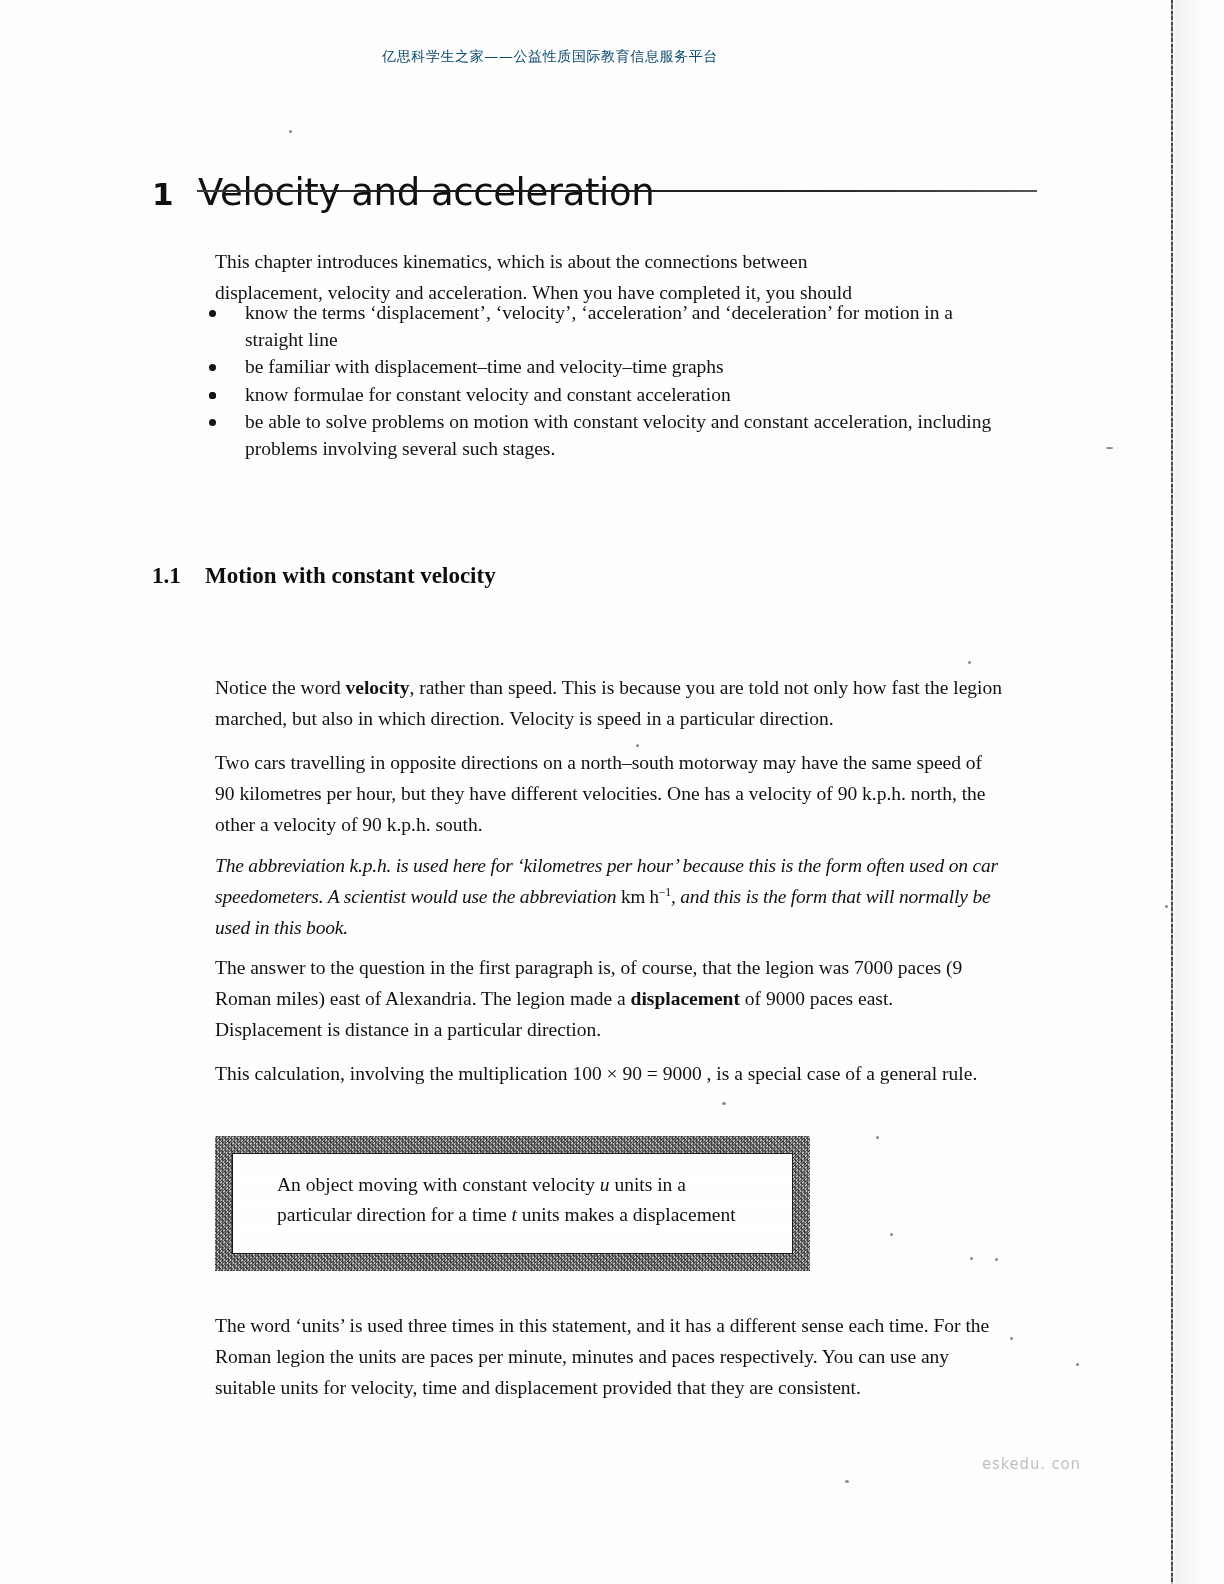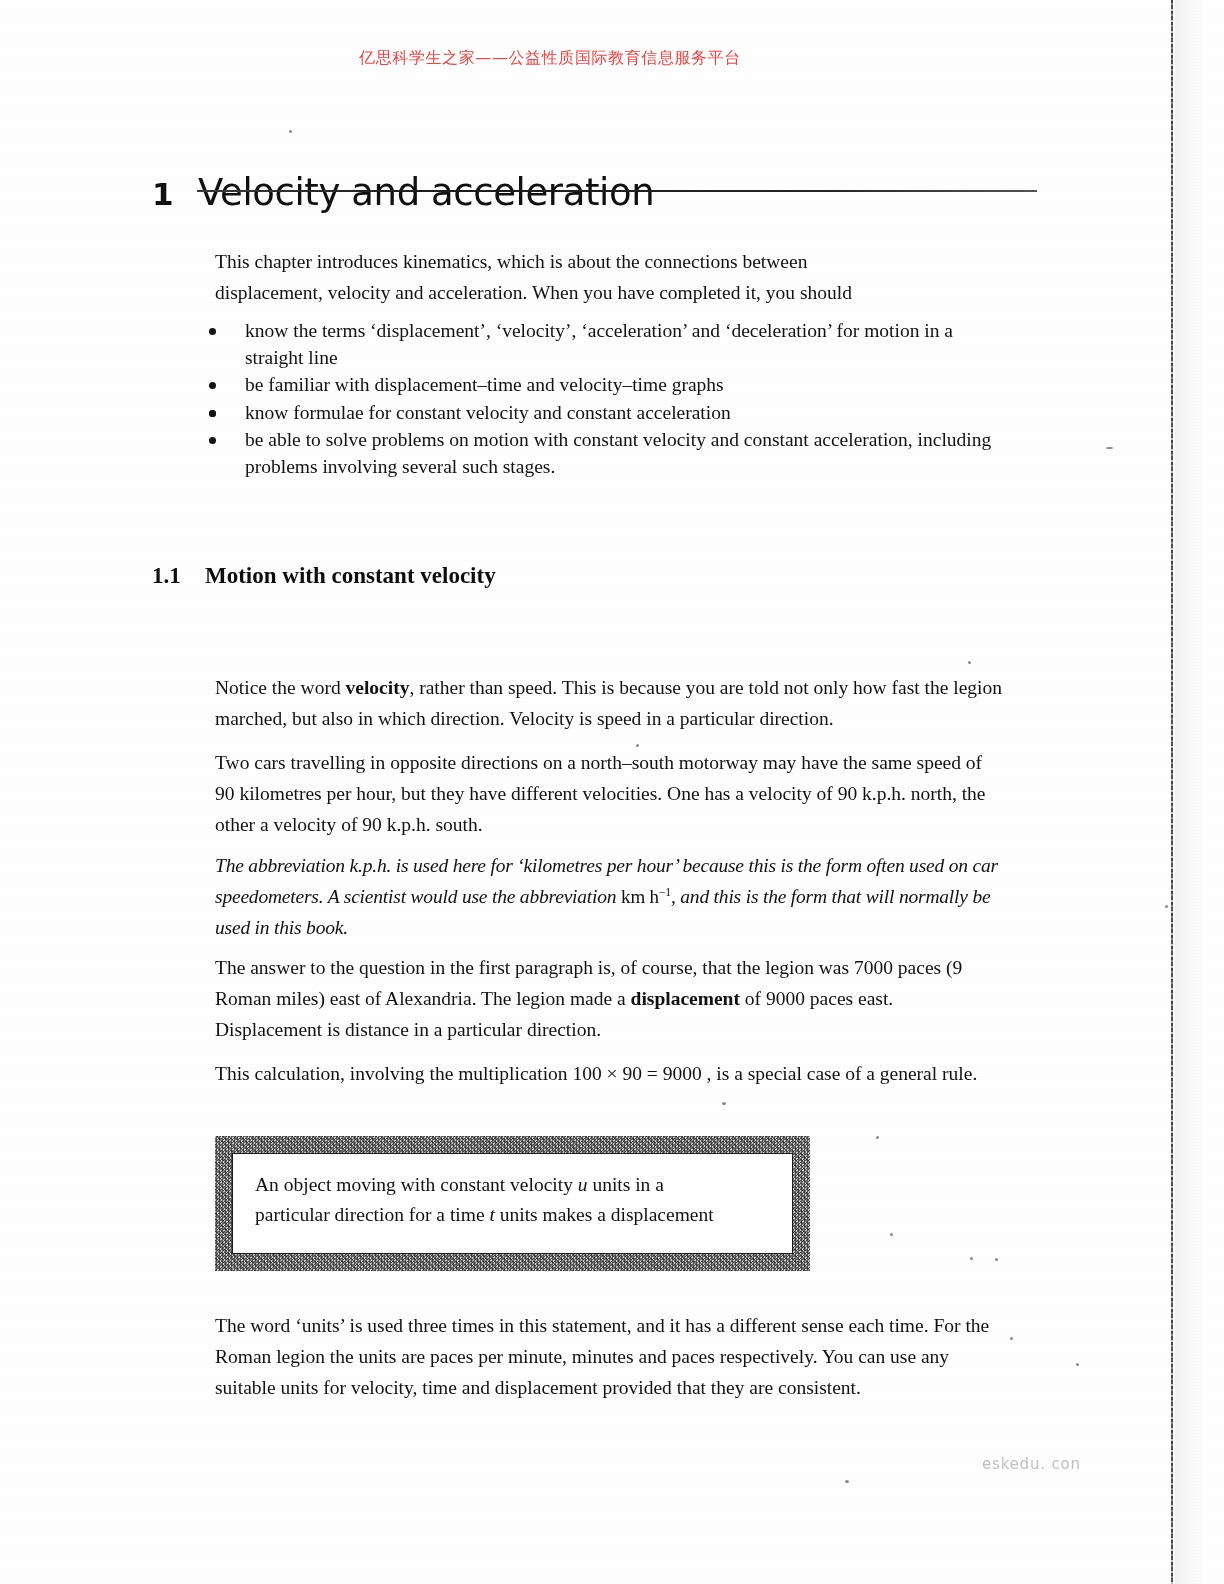--- a/index.html
+++ b/index.html
@@ -59,23 +59,23 @@
   }
 
   
   .top-watermark {
     position: absolute;
     top: 48px;
     left: 0;
     width: 1100px;
     text-align: center;
     font-family: "DejaVu Sans", sans-serif;
-    font-size: 16px;
+    font-size: 14px;
     letter-spacing: .6px;
-    color: #ef4444;
+    color: #0c4a6e;
     z-index: 2;
   }
 
   .bottom-watermark {
     position: absolute;
     top: 1455px;
     left: 982px;
     font-family: "DejaVu Sans", sans-serif;
     font-size: 15px;
     letter-spacing: .8px;
@@ -132,21 +132,21 @@
     font-size: 19.5px;
     line-height: 31px;
     color: #111111;
     text-align: left;
   }
   .intro { top: 246px; }
 
   
   .objectives {
     position: absolute;
-    top: 318px;
+    top: 300px;
     left: 205px;
     width: 800px;
     list-style: none;
     margin: 0;
     padding: 0;
   }
   .objectives li {
     position: relative;
     padding-left: 40px;
     font-family: "Liberation Serif", serif;
@@ -231,21 +231,21 @@
       repeating-conic-gradient(#6a6a6a 0% 25%, #e8e8e8 0% 50%) 0 0 / 3px 3px,
       repeating-linear-gradient(45deg, #8d8d8d 0 2px, #d8d8d8 2px 4px);
     background-blend-mode: multiply;
   }
   .statement-inner {
     box-sizing: border-box;
     width: 100%;
     height: 100%;
     background: #ffffff;
     border: 1.5px solid #1b1b1b;
-    padding: 16px 24px 14px 22px;
+    padding: 16px 24px 14px 44px;
   }
   .statement-inner p {
     margin: 0;
     font-family: "Liberation Serif", serif;
     font-size: 19.5px;
     line-height: 30px;
     color: #111111;
   }
 
   

